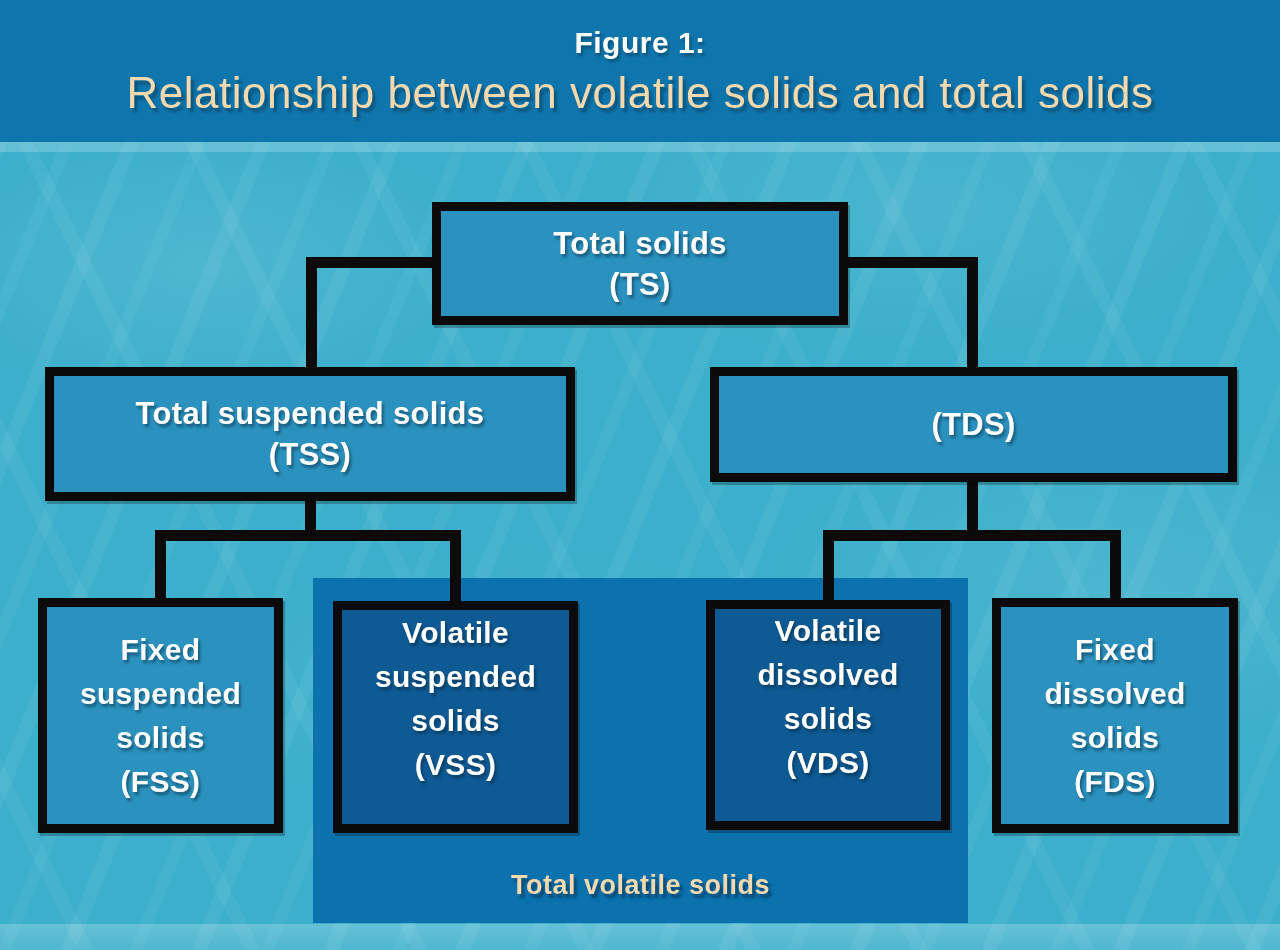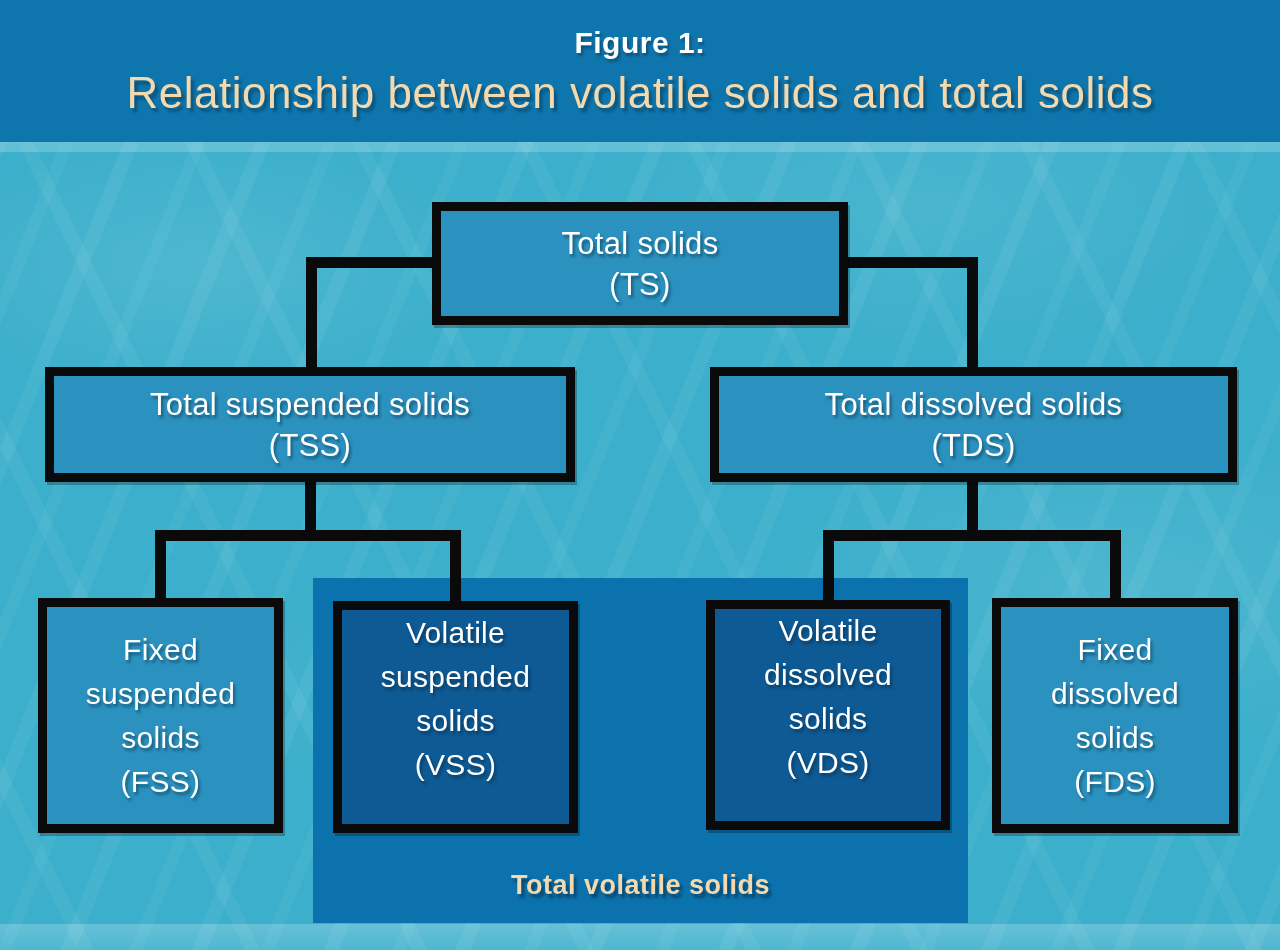--- a/index.html
+++ b/index.html
@@ -58,30 +58,30 @@
     font-size:27px;font-weight:bold;color:var(--cream);
     text-shadow:3px 4px 3px rgba(4,30,50,0.5);letter-spacing:0.5px;
   }
 
   .conn{position:absolute;background:var(--line);z-index:2;}
 
   .node{
     position:absolute;z-index:3;background:var(--node);
     border:9px solid var(--line);
     display:flex;flex-direction:column;align-items:center;justify-content:center;
-    text-align:center;color:var(--white);font-weight:normal;
+    text-align:center;color:var(--white);font-weight:bold;
     text-shadow:2px 3px 3px rgba(4,35,55,0.5);
     box-shadow:2px 3px 0 rgba(0,0,0,0.25);
   }
   .node .ln{font-size:31px;line-height:41px;letter-spacing:0.3px;}
   .node.leaf .ln{font-size:30px;line-height:44px;}
   .node.volatile{background:var(--volatile);padding-bottom:36px;}
 
   #node-ts {left:432px;top:202px;width:416px;height:123px;}
-  #node-tss{left:45px; top:367px;width:530px;height:115px;}
+  #node-tss{left:45px; top:367px;width:530px;height:134px;}
   #node-tds{left:710px;top:367px;width:527px;height:115px;}
   #node-fss{left:38px; top:598px;width:245px;height:235px;}
   #node-vss{left:333px;top:601px;width:245px;height:232px;}
   #node-vds{left:706px;top:600px;width:244px;height:230px;}
   #node-fds{left:992px;top:598px;width:246px;height:235px;}
 
   #conn-ts-left-h {left:306px;top:257px;width:130px;height:11px;}
   #conn-ts-left-v {left:306px;top:257px;width:11px;height:112px;}
   #conn-ts-right-h{left:845px;top:257px;width:133px;height:11px;}
   #conn-ts-right-v{left:967px;top:257px;width:11px;height:112px;}
@@ -128,21 +128,20 @@
     <div class="ln">Total solids</div>
     <div class="ln">(TS)</div>
   </div>
 
   <div class="node" id="node-tss">
     <div class="ln">Total suspended solids</div>
     <div class="ln">(TSS)</div>
   </div>
 
   <div class="node" id="node-tds">
-    <div class="ln">Total dissolved solids</div>
     <div class="ln">(TDS)</div>
   </div>
 
   <div class="node leaf" id="node-fss">
     <div class="ln">Fixed</div>
     <div class="ln">suspended</div>
     <div class="ln">solids</div>
     <div class="ln">(FSS)</div>
   </div>
 

